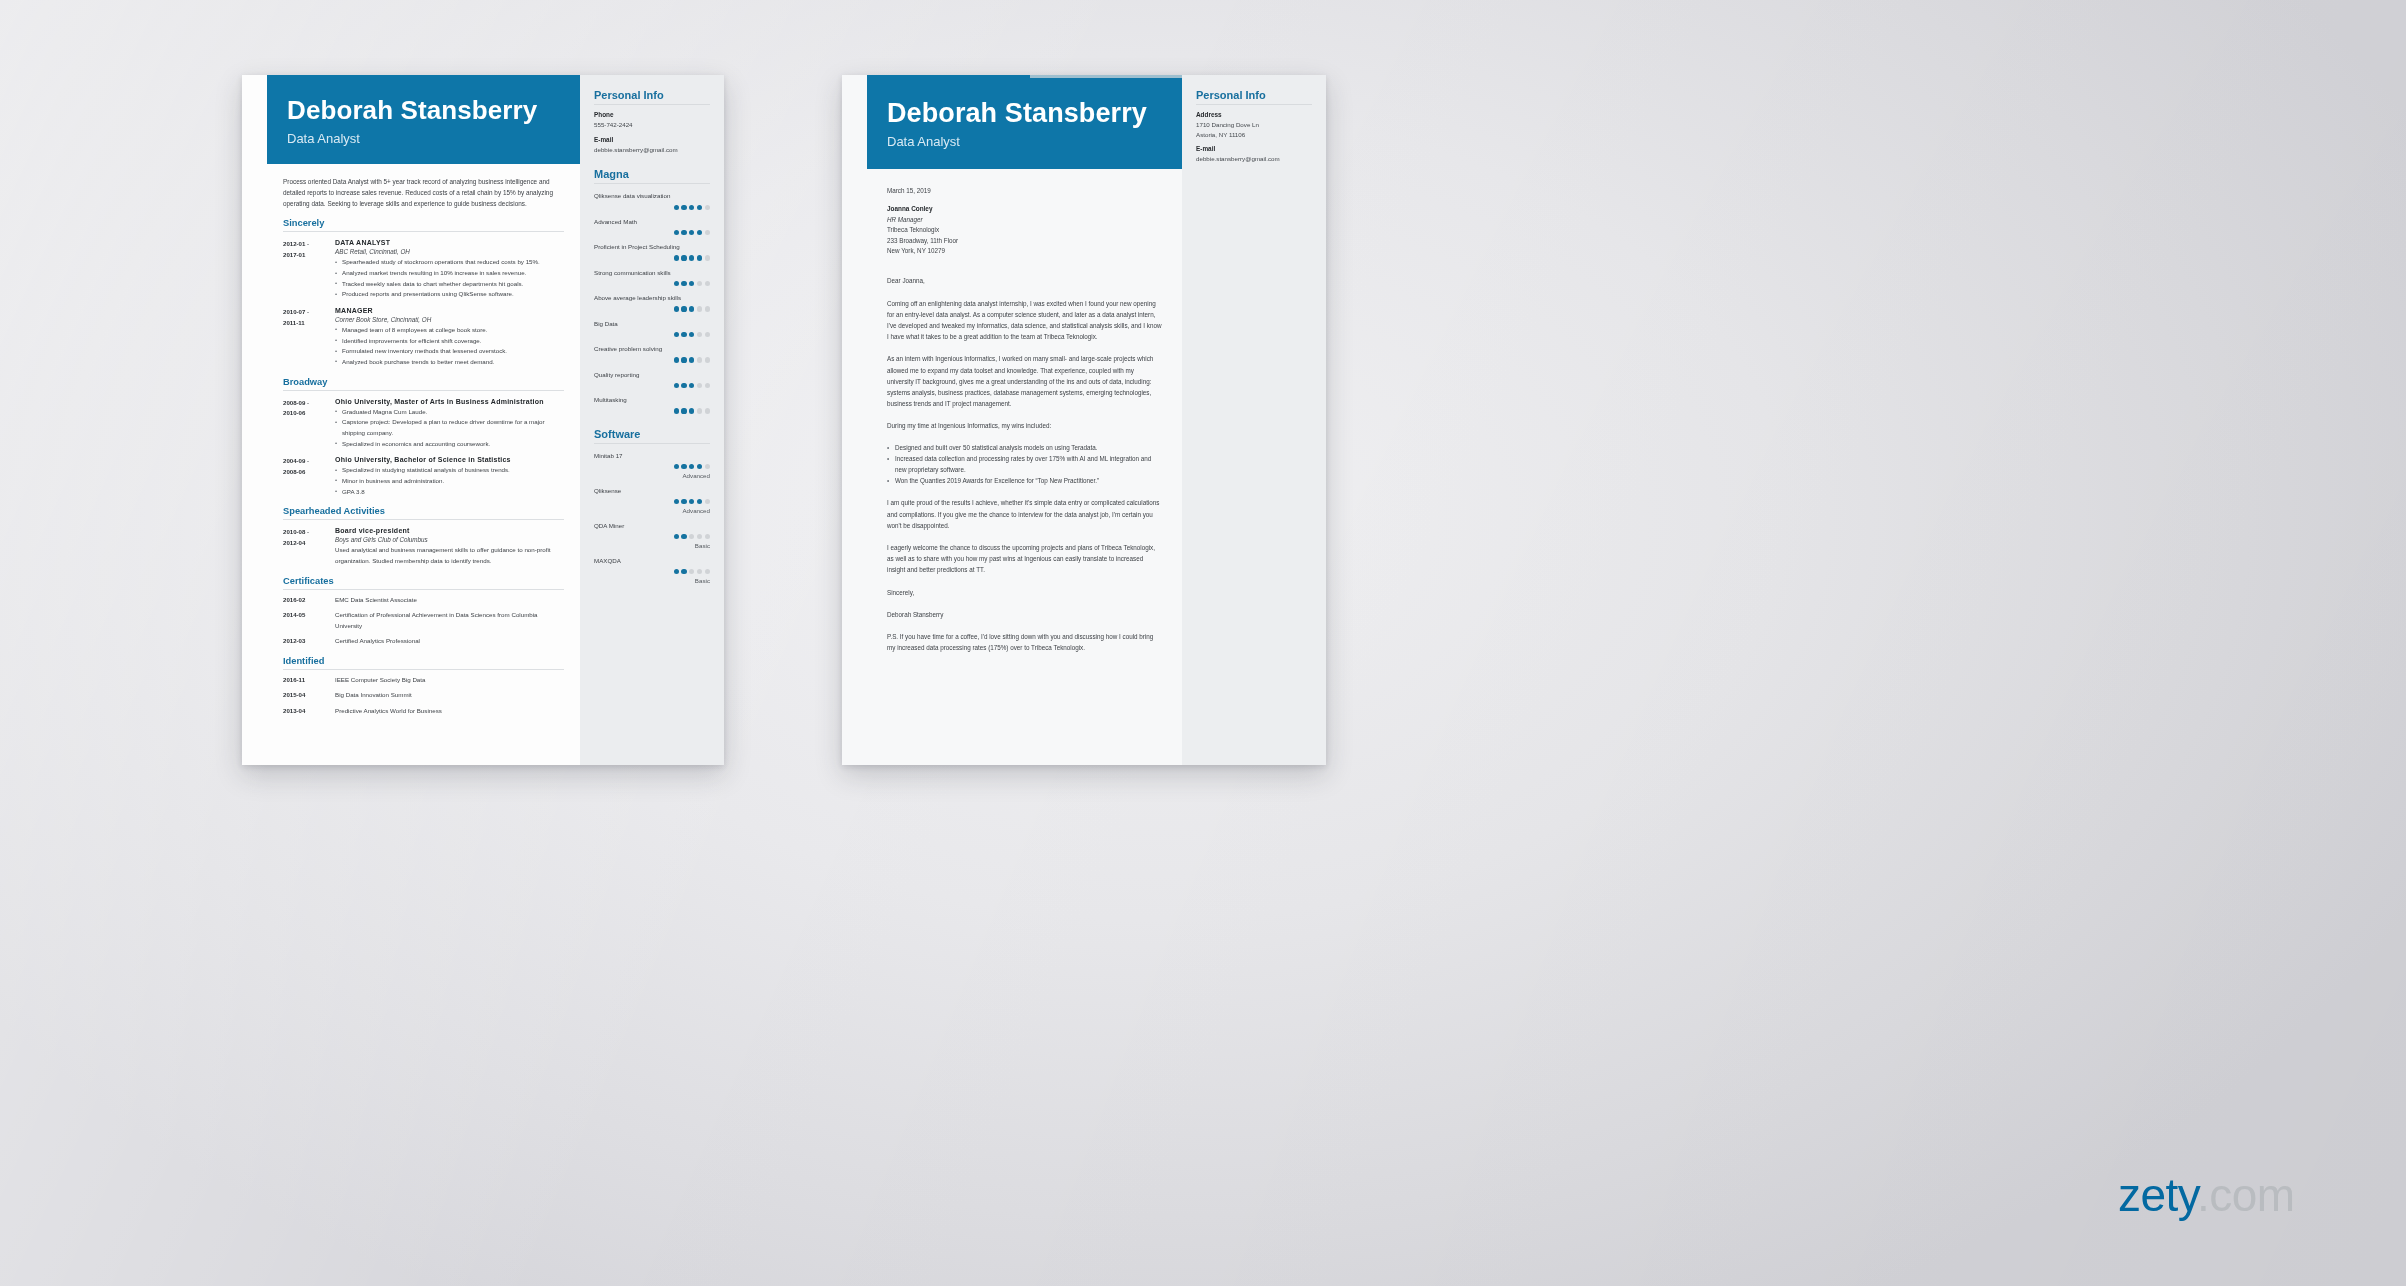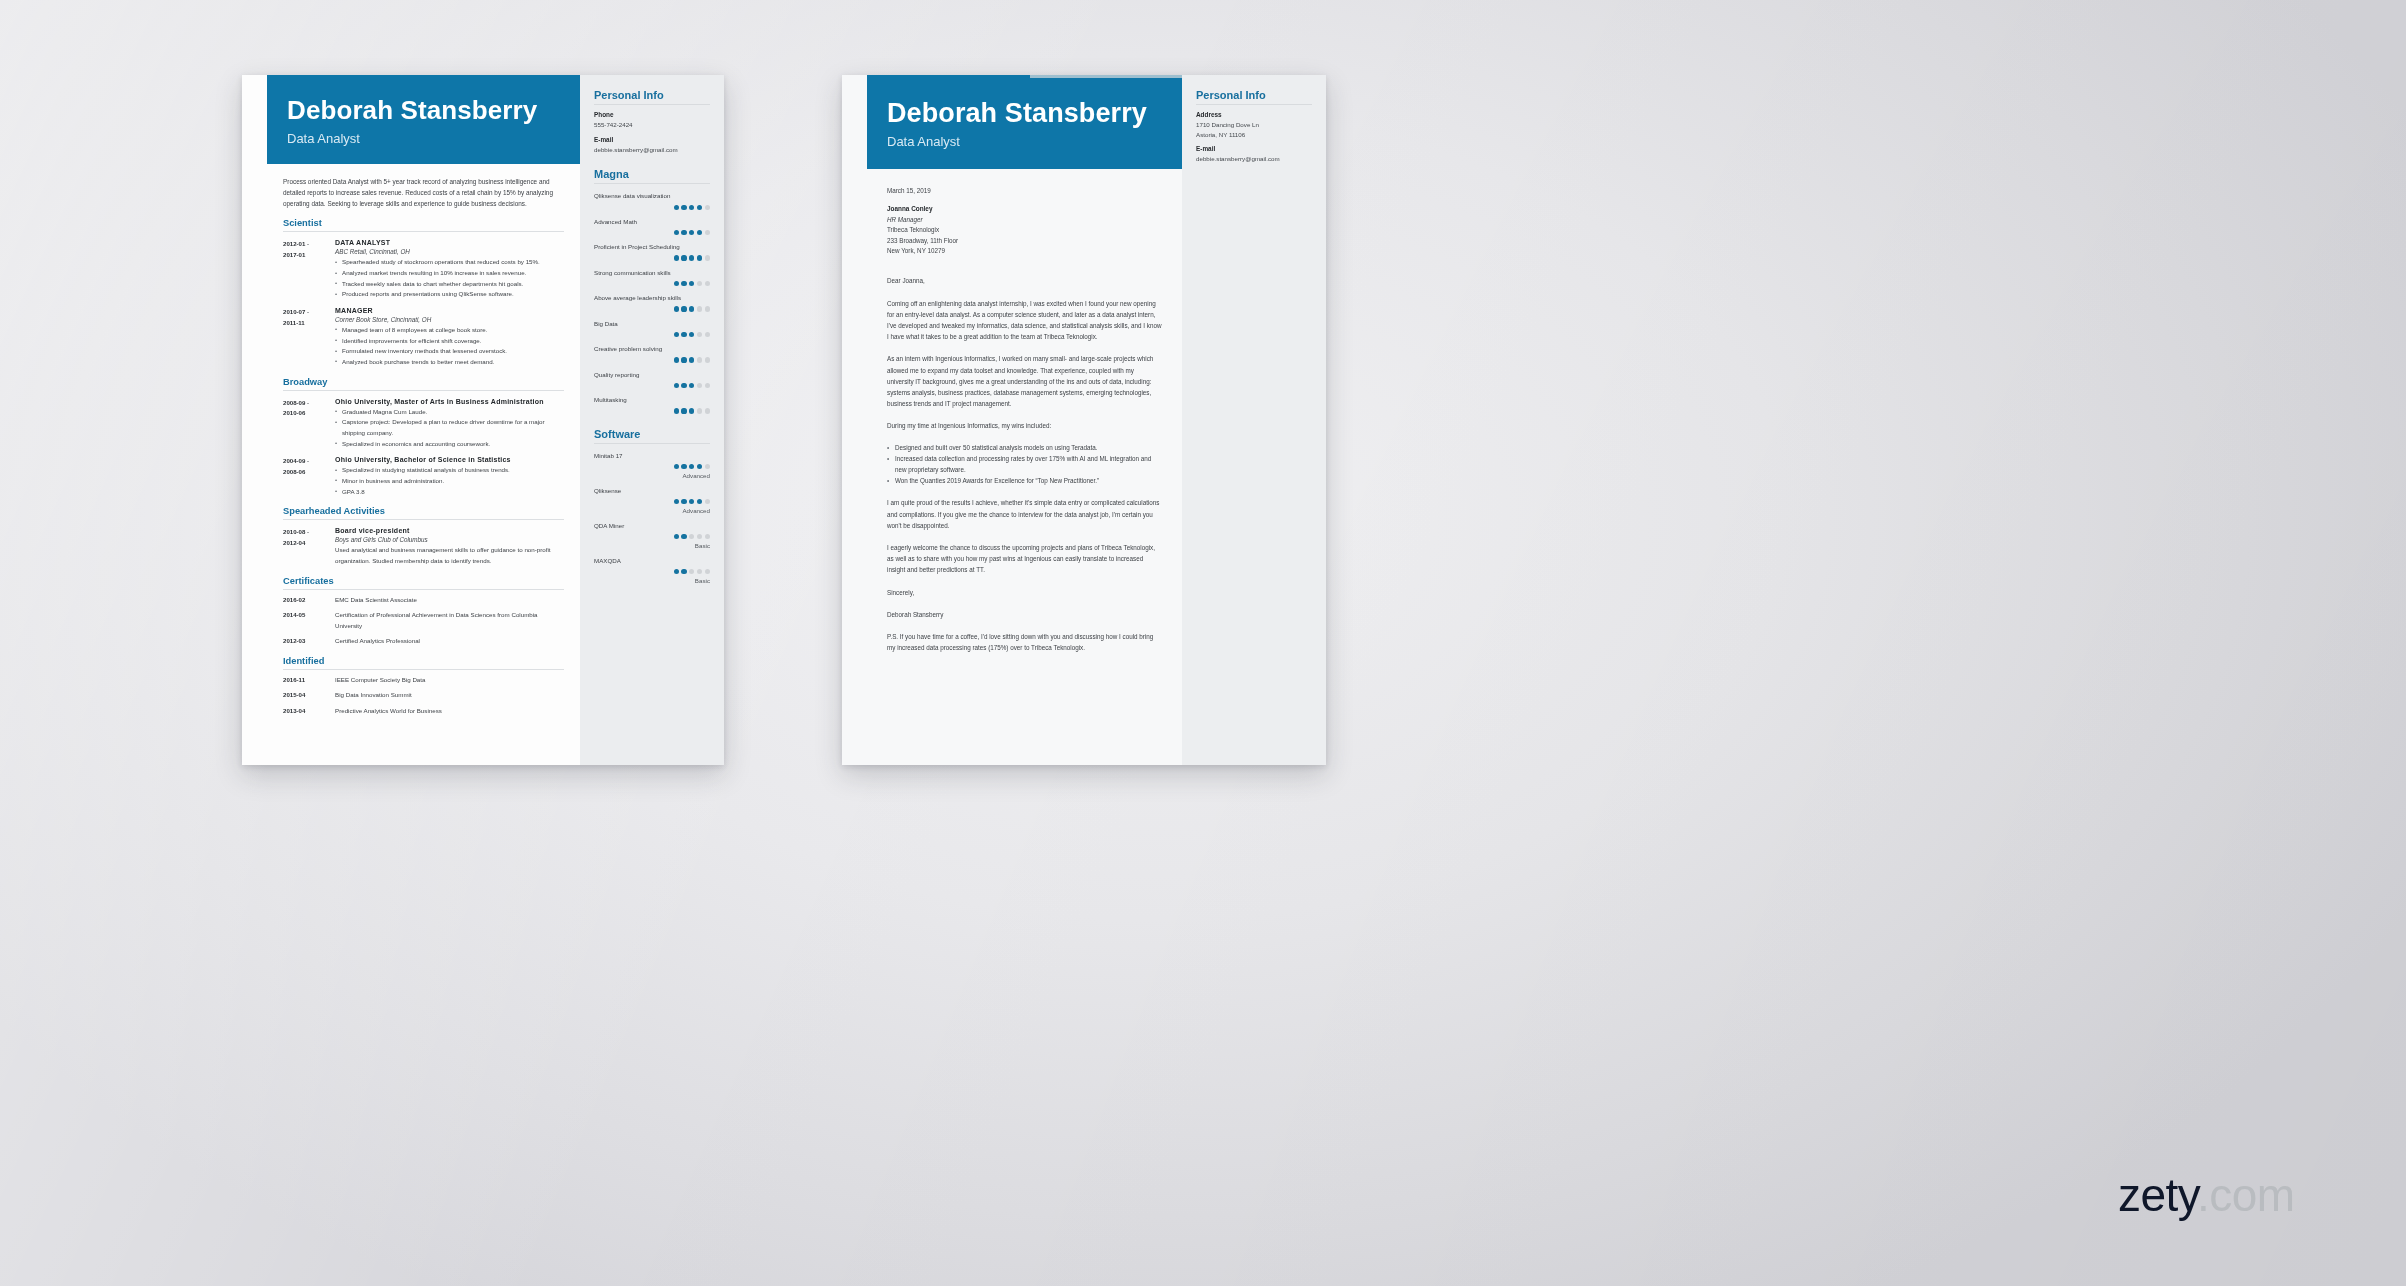--- a/index.html
+++ b/index.html
@@ -135,38 +135,38 @@
     padding-left:8px;position:relative;
   }
   .cl-list li:before{content:"•";position:absolute;left:0;color:#6a6f75;}
 
   
   .wm{
     position:absolute;left:2118px;top:1172px;
     font-size:46px;letter-spacing:-.5px;line-height:1;
     font-family:"Liberation Sans",sans-serif;
   }
-  .wm .z{color:#0f172a;}
+  .wm .z{color:#0369a1;}
   .wm .c{color:#b9bcc0;}
 </style>
 </head>
 <body>
 
 <div class="backdrop"></div>
 
 <div class="doc" id="resume">
   <div class="doc-main">
     <div class="banner">
       <h1>Deborah Stansberry</h1>
       <div class="role">Data Analyst</div>
     </div>
     <div class="res-body">
       <p class="summary">Process oriented Data Analyst with 5+ year track record of analyzing business intelligence and detailed reports to increase sales revenue. Reduced costs of a retail chain by 15% by analyzing operating data. Seeking to leverage skills and experience to guide business decisions.</p>
 
-      <div class="sec-title">Scientist</div>
+      <div class="sec-title">Sincerely</div>
       <div>
         <div class="entry">
           <div class="dates">
             <div>2012-01 -</div>
             <div>2017-01</div>
           </div>
           <div class="body">
             <div class="job cap">DATA ANALYST</div>
             <div class="org">ABC Retail, Cincinnati, OH</div>
             <ul>

